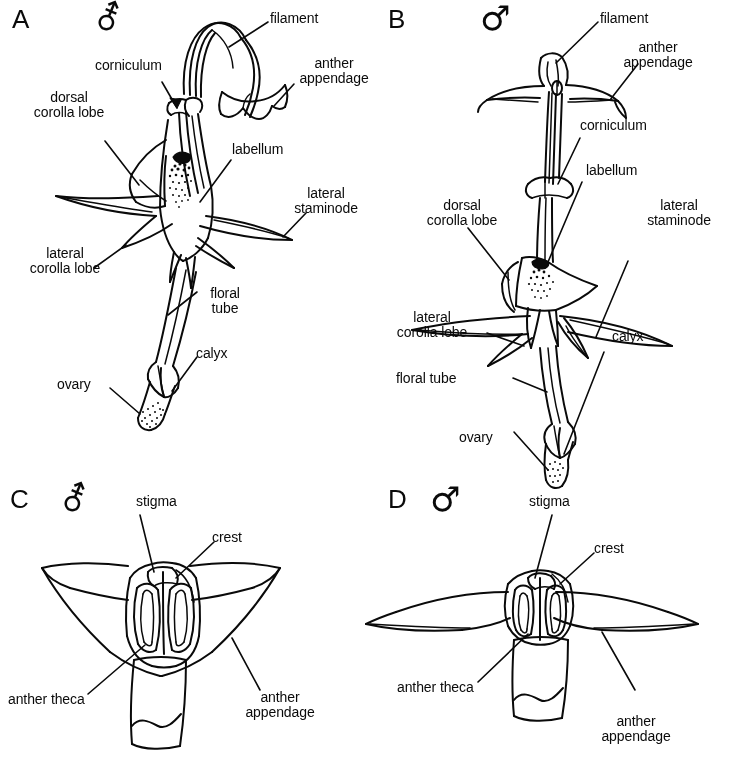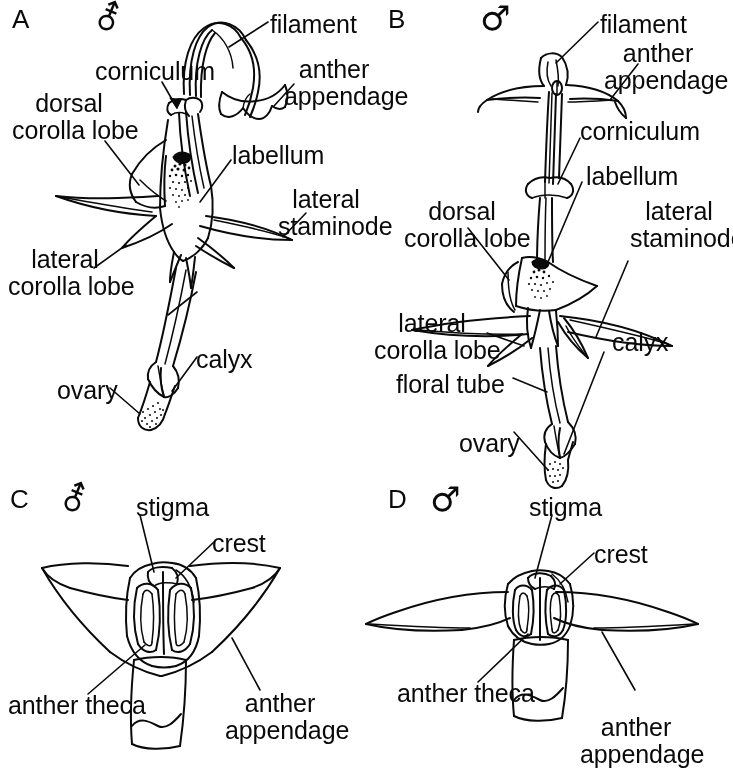--- a/index.html
+++ b/index.html
@@ -50,21 +50,21 @@
     stroke-width: 1.6;
     stroke-linecap: round;
   }
   .dot {
     fill: #0a0a0a;
     stroke: none;
   }
   .lbl {
     position: absolute;
     font-family: "Liberation Sans", sans-serif;
-    font-size: 25px;
+    font-size: 14px;
     line-height: 1.06;
     color: #0a0a0a;
     white-space: pre;
     letter-spacing: -0.1px;
   }
   .lbl.ctr { text-align: center; }
   .panel-letter {
     position: absolute;
     font-family: "Liberation Sans", sans-serif;
     font-size: 26px;
@@ -490,20 +490,22 @@
   <div class="lbl" style="left:95px; top:58px;">corniculum</div>
   <div class="lbl ctr" style="left:284px; top:56px; width:100px;">anther
 appendage</div>
   <div class="lbl ctr" style="left:12px; top:90px; width:114px;">dorsal
 corolla lobe</div>
   <div class="lbl" style="left:232px; top:142px;">labellum</div>
   <div class="lbl ctr" style="left:278px; top:186px; width:96px;">lateral
 staminode</div>
   <div class="lbl ctr" style="left:8px; top:246px; width:114px;">lateral
 corolla lobe</div>
+  <div class="lbl ctr" style="left:194px; top:286px; width:62px;">floral
+tube</div>
   <div class="lbl" style="left:196px; top:346px;">calyx</div>
   <div class="lbl" style="left:57px; top:377px;">ovary</div>
 
   <div class="panel-letter" style="left:388px; top:4px;">B</div>
   <div class="sex-symbol" style="left:480px; top:1px;">♂</div>
 
   <div class="lbl" style="left:600px; top:11px;">filament</div>
   <div class="lbl ctr" style="left:604px; top:40px; width:108px;">anther
 appendage</div>
   <div class="lbl" style="left:580px; top:118px;">corniculum</div>

